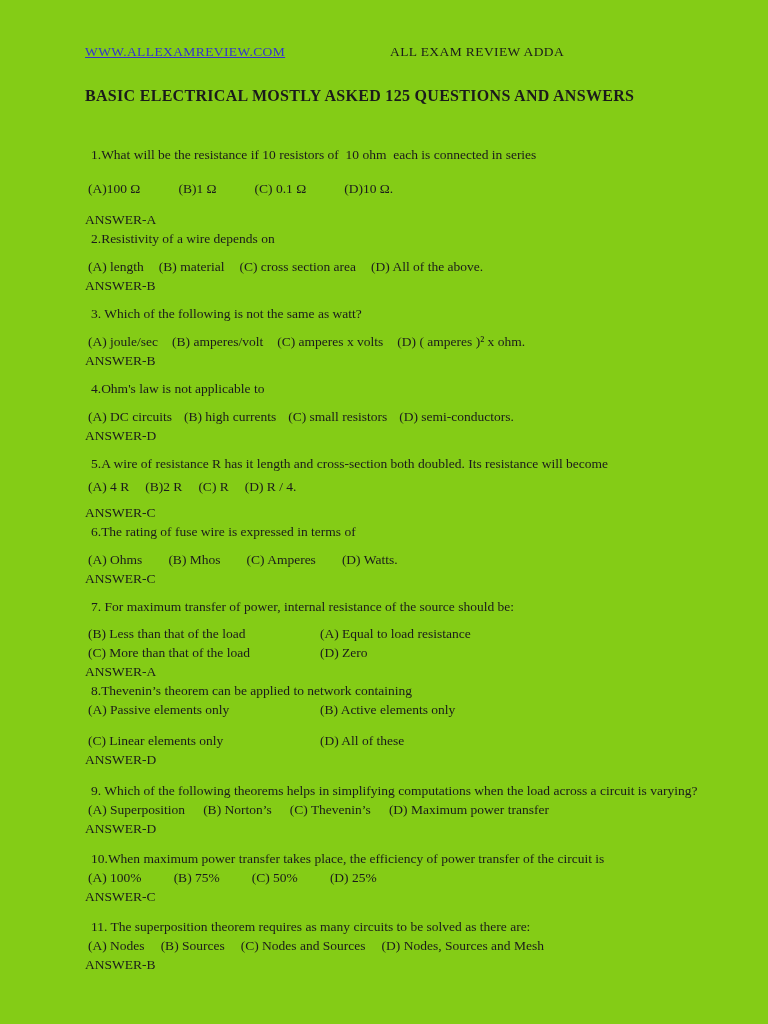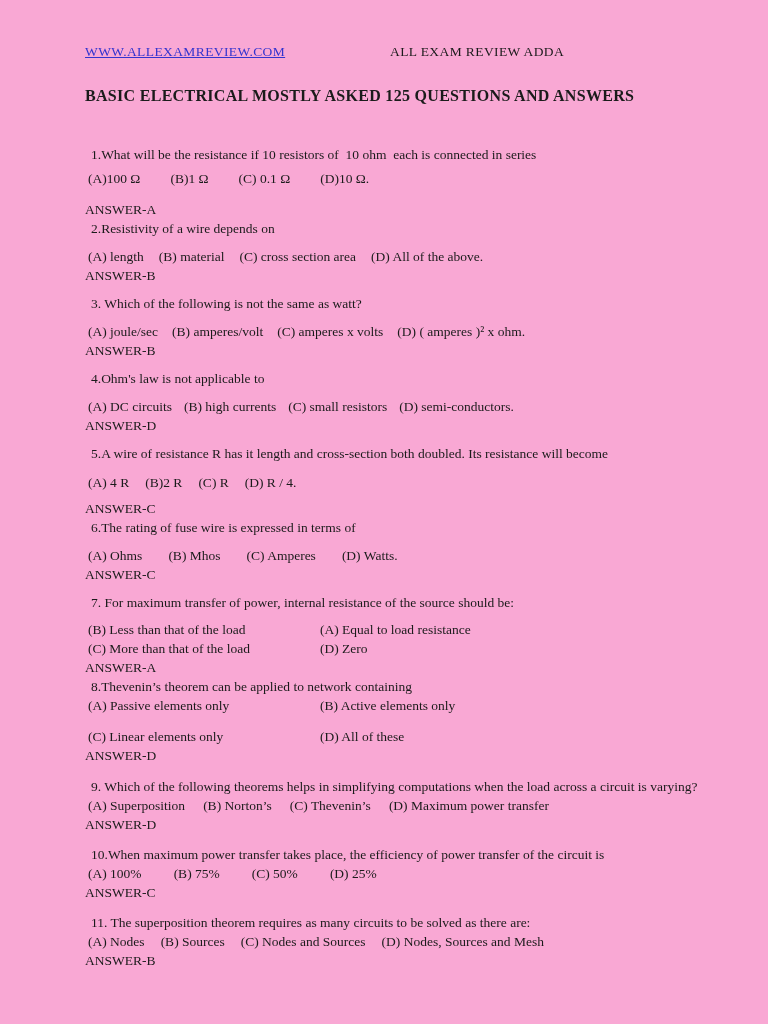--- a/index.html
+++ b/index.html
@@ -15,21 +15,21 @@
     color: #1b1b1b;
     font-size: 13.5px;
     line-height: 19px;
   }
   .page {
     position: relative;
     width: 768px;
     height: 1024px;
     box-sizing: border-box;
     padding: 42px 58px 0 85px;
-    background: #f9a8d4;
+    background: #84cc16;
   }
   .doc-header {
     position: relative;
     height: 19px;
     white-space: nowrap;
   }
   .doc-link {
     color: #3434cf;
     text-decoration: underline;
     letter-spacing: 0.4px;
@@ -67,27 +67,27 @@
     white-space: pre-wrap;
   }
   .q-opts.two-col {
     display: grid;
     grid-template-columns: 232px 1fr;
     column-gap: 0;
   }
   .q-answer { margin-top: 0; }
 
   
-  .qb-0 .q-opts { column-gap: 30px; margin-top: 5px; }
+  .qb-0 .q-opts { column-gap: 38px; margin-top: 15px; }
   .qb-0 .q-answer { margin-top: 12px; }
   .qb-1 { margin-top: 0; }
   .qb-1 .q-opts { column-gap: 15px; }
   .qb-2 .q-opts { column-gap: 16px; gap: 14px; }
   .qb-3 .q-opts { column-gap: 12px; }
-  .qb-4 .q-opts { column-gap: 16px; margin-top: 10px; }
+  .qb-4 .q-opts { column-gap: 16px; margin-top: 4px; }
   .qb-4 .q-answer { margin-top: 7px; }
   .qb-5 { margin-top: 0; }
   .qb-5 .q-opts { column-gap: 26px; }
   .qb-6 .q-opts { margin-top: 8px; }
   .qb-6 .q-opts + .q-opts { margin-top: 0; }
   .qb-7 { margin-top: 0; }
   .qb-7 .q-opts { margin-top: 0; }
   .qb-7 .q-opts + .q-opts { margin-top: 12px; }
   .qb-8 { margin-top: 12px; }
   .qb-8 .q-opts { column-gap: 18px; margin-top: 0; text-align: right; }

